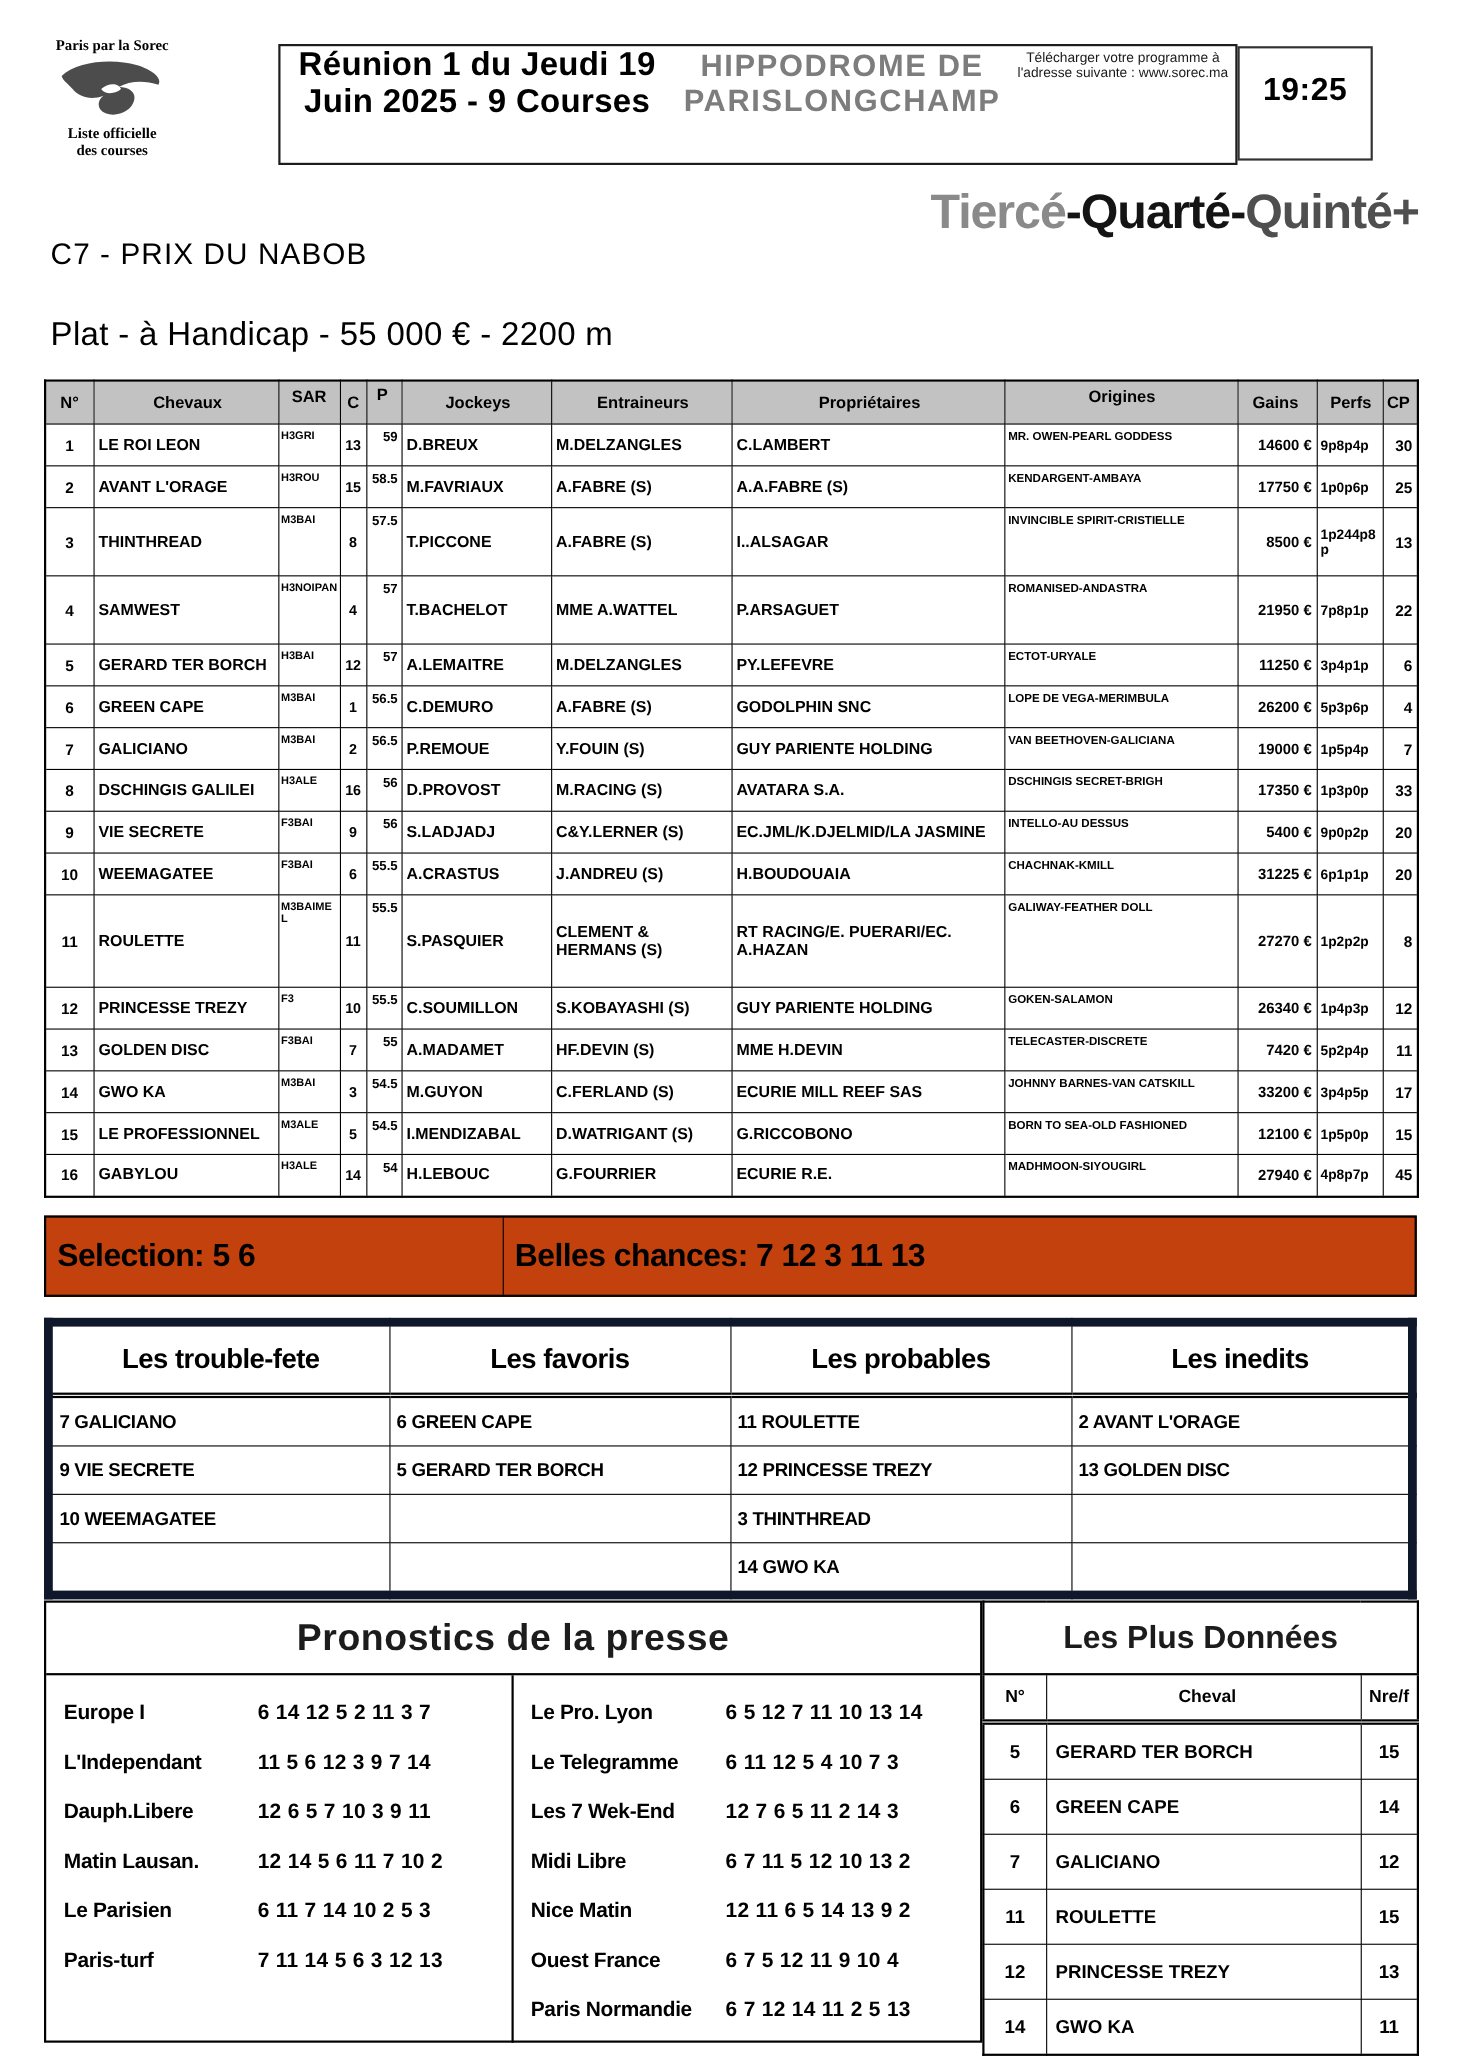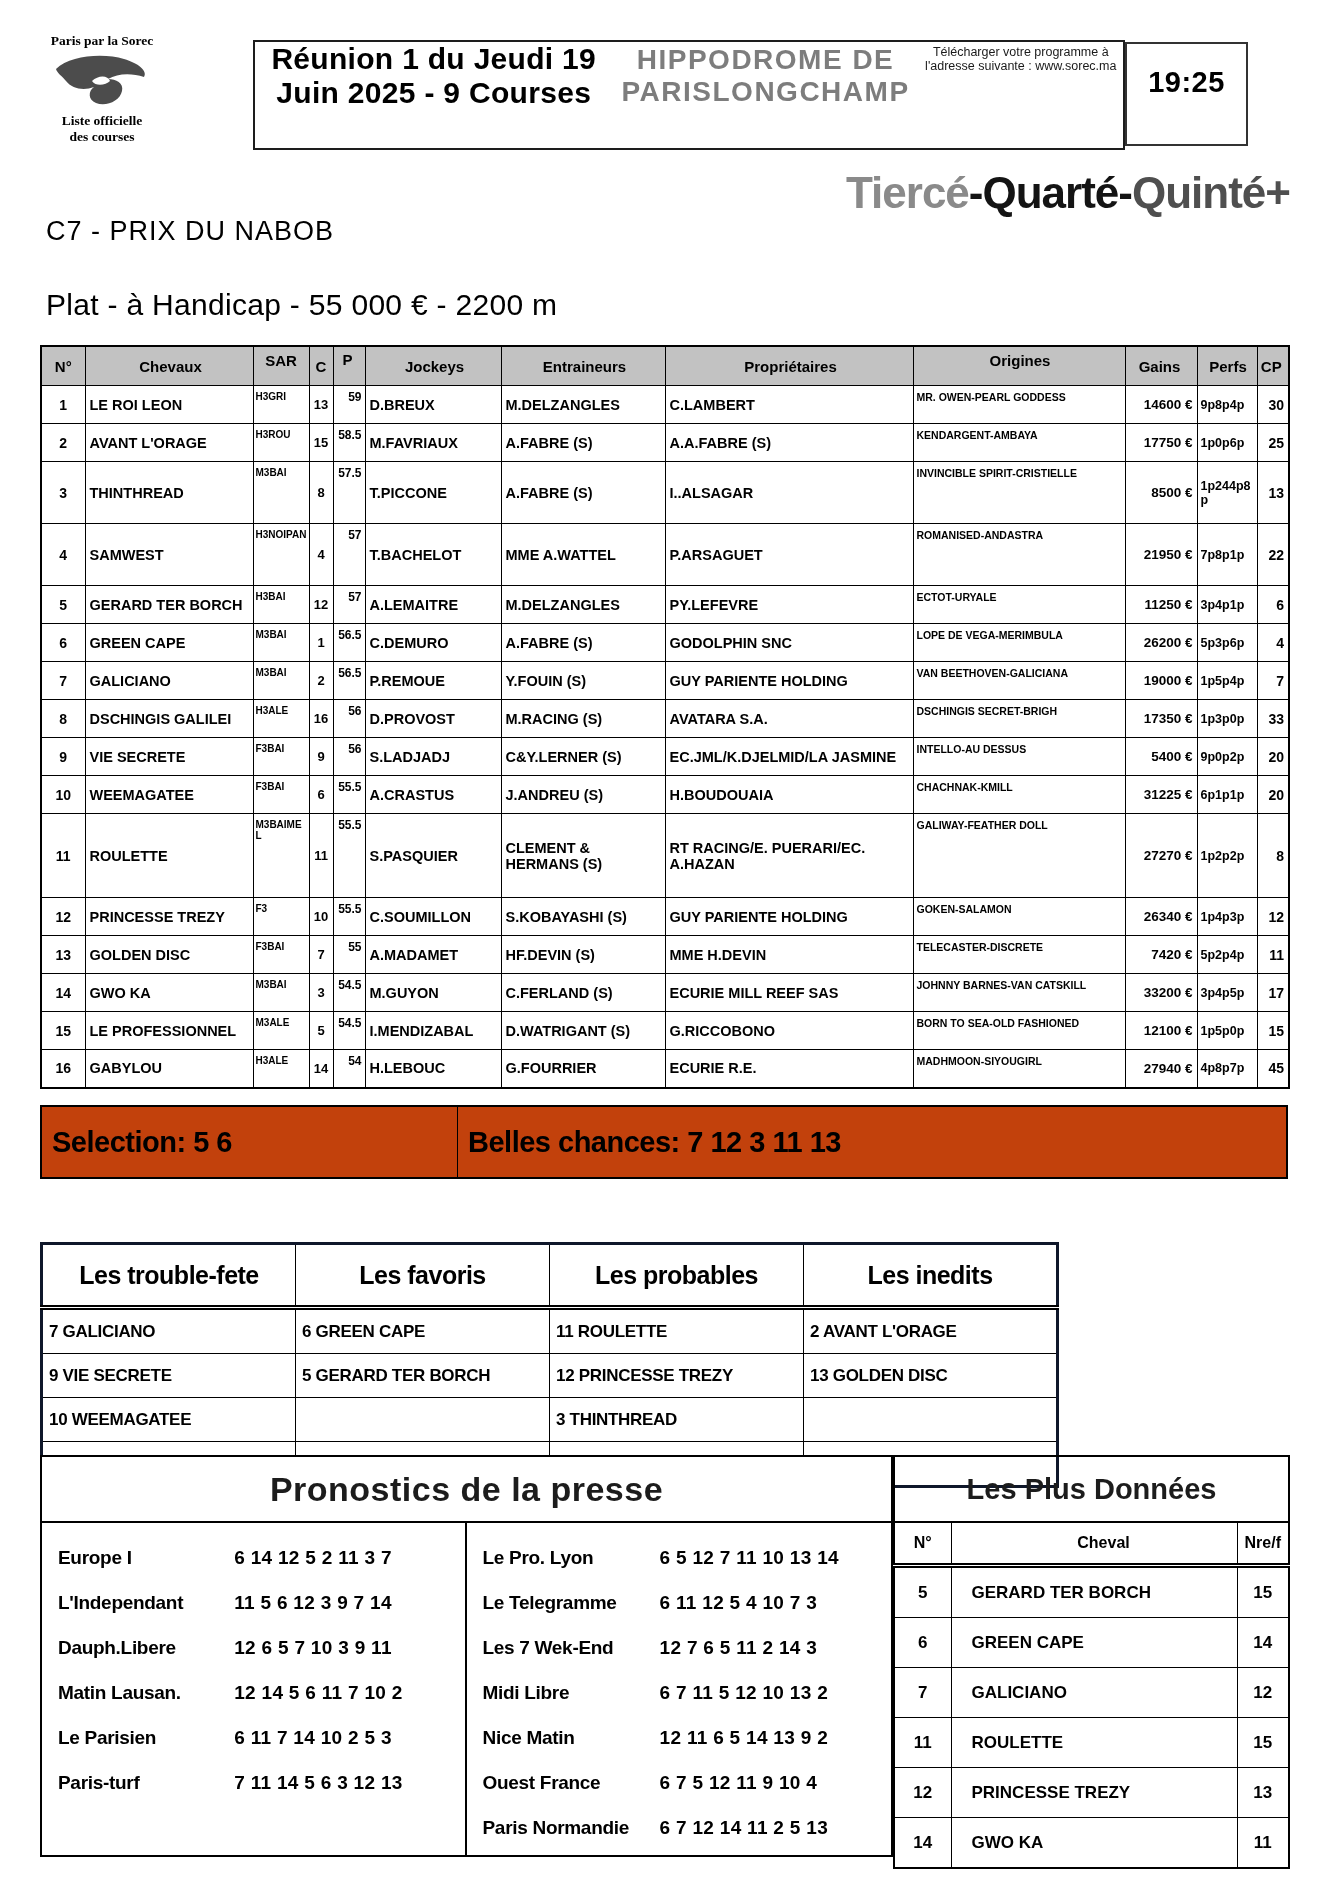--- a/index.html
+++ b/index.html
@@ -47,21 +47,21 @@
   col.w-origins{width:212px}col.w-gains{width:72px}col.w-perfs{width:60px}col.w-cp{width:32px}
 
   
   .selection{position:absolute;left:40px;top:1105px;width:1248px;height:74px;border:2px solid #000;
              display:flex;box-sizing:border-box;background:#c2410c;}
   .sel-cell{display:flex;align-items:center;padding-left:10px;font-size:29px;font-weight:bold;
             border-right:1px solid #000;box-sizing:border-box;letter-spacing:-0.5px;}
   .sel-1{width:416px;} .sel-2{width:424px;} .sel-3{flex:1;border-right:none;}
 
   
-  .categories{position:absolute;left:40px;top:1198px;width:1019px;border:3px solid #0f172a;margin-top:44px;}
+  .categories{position:absolute;left:40px;top:1198px;width:1248px;border:8px solid #0f172a;}
   .categories th{border:1px solid #000;border-bottom:5px double #000;height:58px;
                  font-size:25px;font-weight:bold;text-align:center;letter-spacing:-0.5px;}
   .categories td{border:1px solid #000;height:41px;font-size:17px;font-weight:bold;
                  padding-left:6px;letter-spacing:-0.3px;}
 
   
   .press{position:absolute;left:40px;top:1455px;width:853px;height:402px;border:2px solid #000;
          box-sizing:border-box;background:#fff;}
   .press-title{height:64px;line-height:64px;border-bottom:2px solid #000;text-align:center;
                font-size:34px;font-weight:bold;color:#1c1c1c;letter-spacing:0.5px;}
@@ -71,21 +71,21 @@
   .press-row{display:flex;align-items:center;height:45px;}
   .press-name{width:44%;font-size:19px;font-weight:bold;letter-spacing:-0.3px;}
   .press-picks{width:56%;font-size:19px;font-weight:bold;letter-spacing:0.3px;}
 
   
   .plus{position:absolute;left:893px;top:1455px;width:395px;border:2px solid #000;}
   .plus .plus-title{border:1px solid #000;border-bottom:2px solid #000;height:62px;
                     font-size:29px;font-weight:bold;text-align:center;color:#1c1c1c;}
   .plus .hdr th{border:1px solid #000;border-bottom:5px double #000;height:38px;font-size:16px;font-weight:bold;text-align:center;}
   .plus td{border:1px solid #000;height:47px;font-size:17px;font-weight:bold;}
-  .p-num{text-align:center;} .p-horse{padding-left:20px;} .p-nref{text-align:center;}
+  .p-num{text-align:center;} .p-horse{padding-left:8px;} .p-nref{text-align:center;}
   col.pw-num{width:57px} col.pw-horse{width:286px} col.pw-nref{width:52px}
 </style>
 </head>
 <body>
 
 <div class="page">
 
   <div class="logo">
     <div class="logo-line">Paris par la Sorec</div>
     <svg width="100" height="60" viewBox="0 0 100 60">

